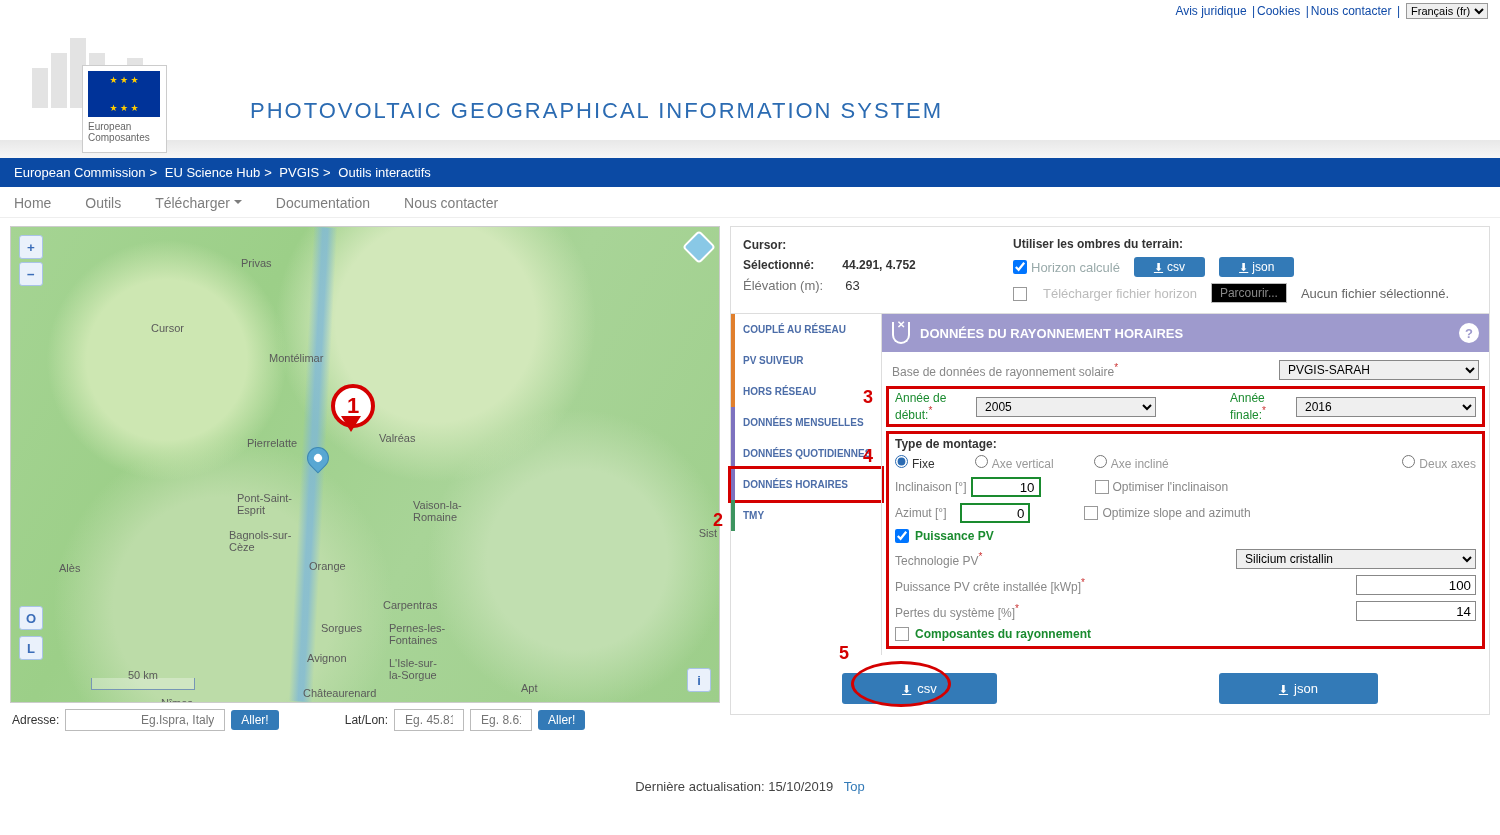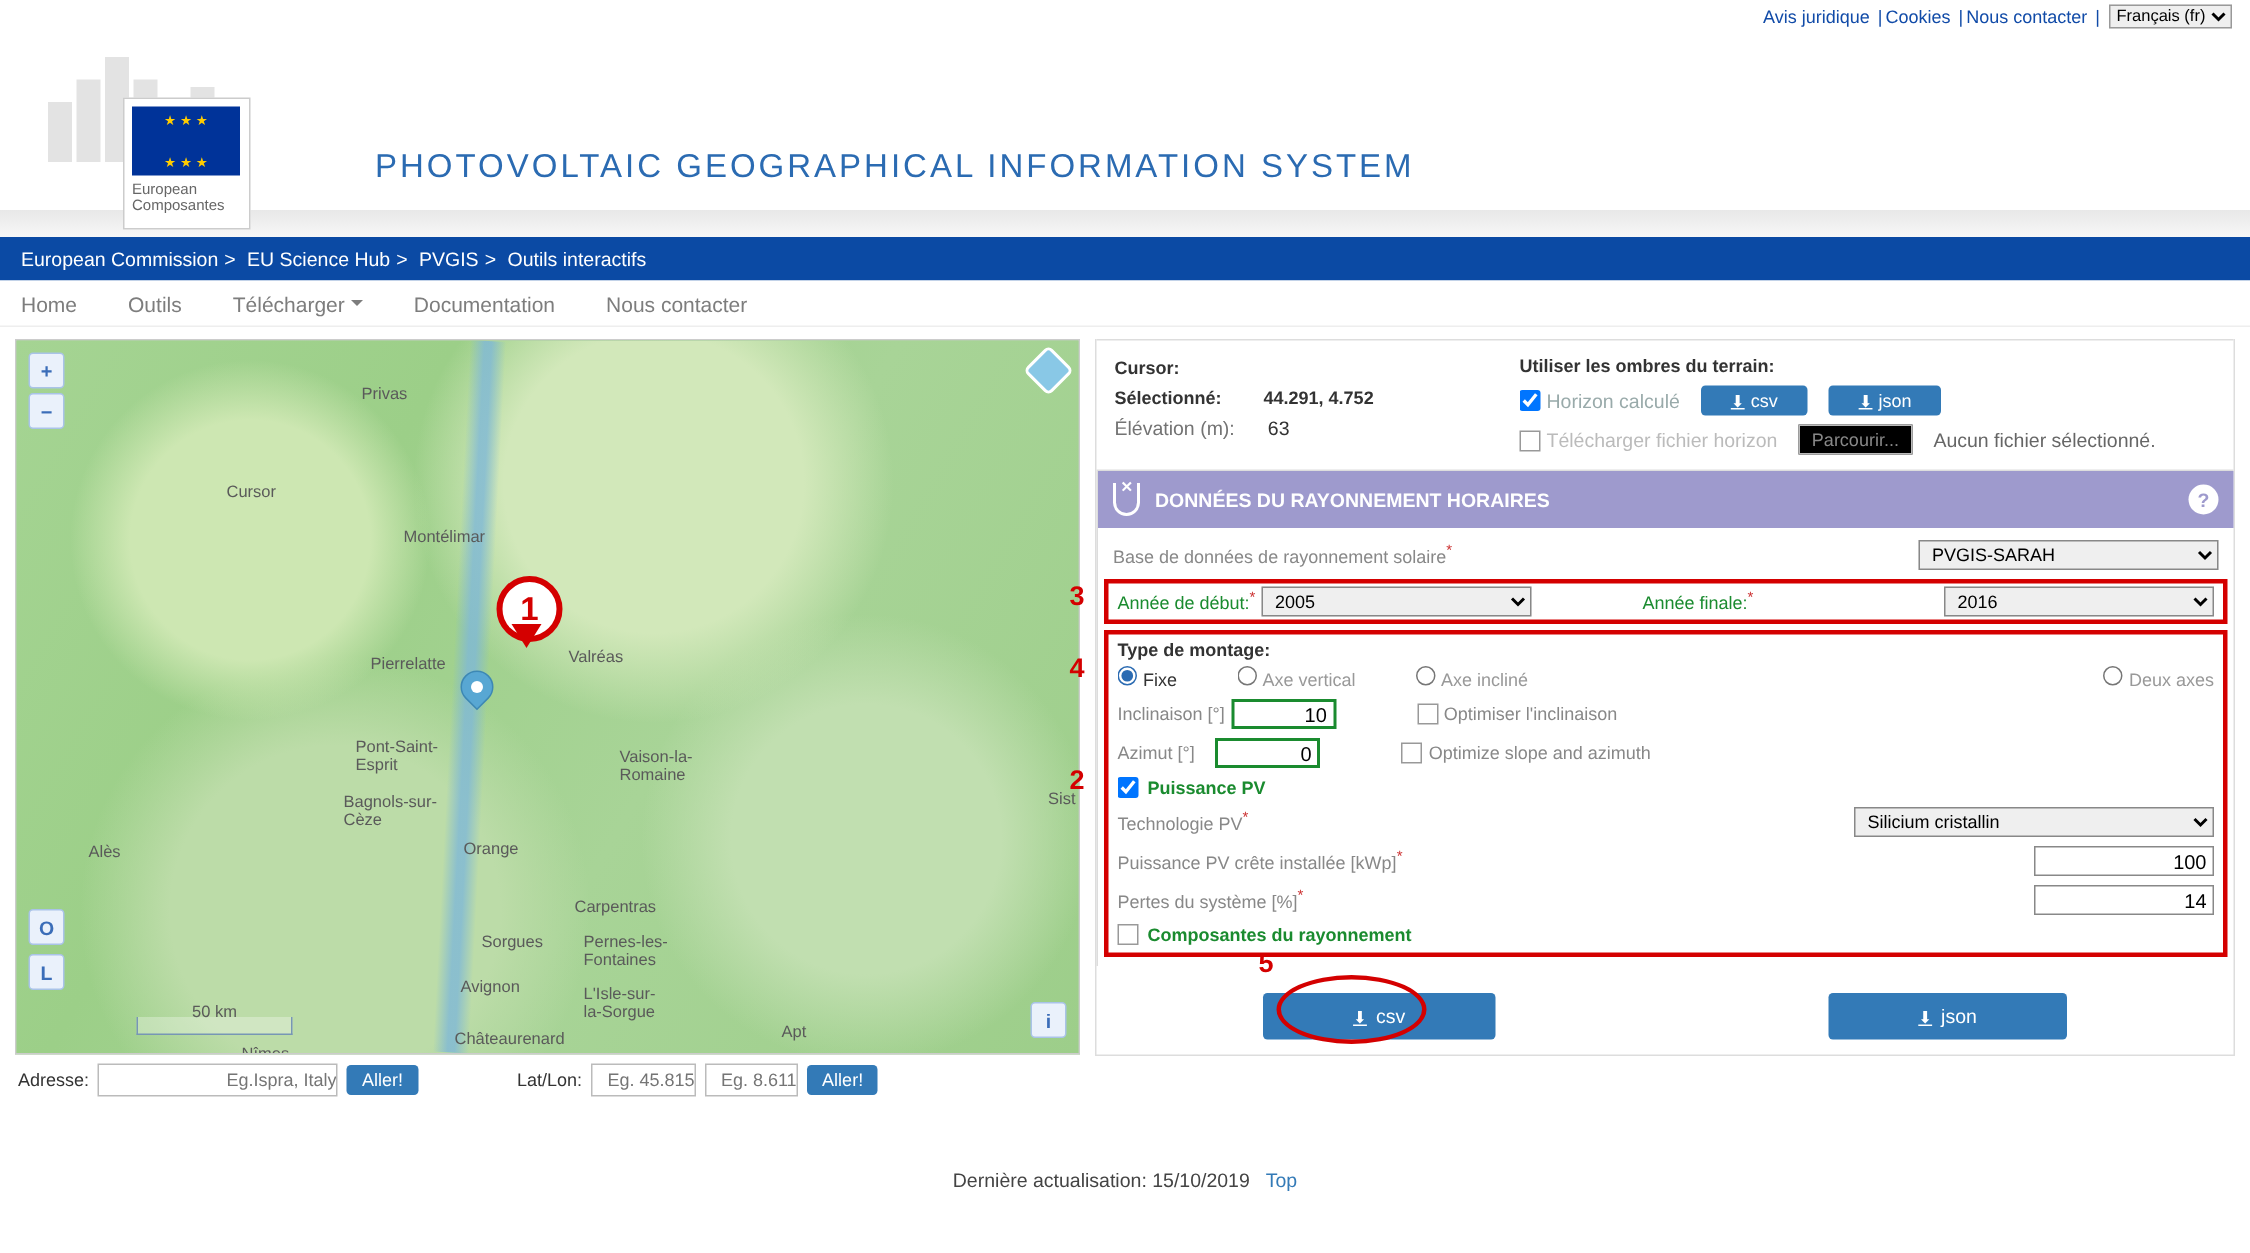--- a/index.html
+++ b/index.html
@@ -61,21 +61,21 @@
 
 
 .pin{position:absolute;left:296px;top:220px;width:22px;height:30px}
 .pin .p{width:22px;height:22px;background:#58a7d3;border-radius:50% 50% 50% 0;transform:rotate(-45deg);border:1px solid #3d88b4}
 .pin .p::after{content:"";position:absolute;top:6px;left:6px;width:8px;height:8px;background:#fff;border-radius:50%}
 .anno1{position:absolute;left:320px;top:157px;width:44px;height:44px;border:4px solid #d40000;border-radius:50%;background:#fff;display:flex;align-items:center;justify-content:center;color:#d40000;font-size:22px;font-weight:bold}
 .anno1::after{content:"";position:absolute;bottom:-18px;left:6px;border:10px solid transparent;border-top:16px solid #d40000}
 
 
 .mapfoot{display:flex;align-items:center;gap:6px;padding:6px 2px;font-size:12px}
-.mapfoot input{height:22px;font-size:12px;text-align:right;padding:2px 0;border:1px solid #bbb}
+.mapfoot input{height:22px;font-size:12px;text-align:right;padding:2px 10px;border:1px solid #bbb}
 .gobtn{background:#337ab7;color:#fff;border:none;padding:3px 10px;border-radius:3px;font-size:12px;cursor:pointer}
 
 
 .right{flex:1;border:1px solid #ddd;border-top:none}
 
 
 .summary{display:flex;gap:40px;padding:10px 12px;border-top:1px solid #ddd}
 .summary .col{display:flex;flex-direction:column;gap:6px}
 .summary .lbl{font-weight:bold;font-size:12px}
 .chk{width:14px;height:14px;vertical-align:middle}
@@ -257,32 +257,43 @@
           <button class="btn-sm">
               <span class="dlicon"></span>
               <span>csv</span>
             </button>
           <button class="btn-sm">
               <span class="dlicon"></span>
               <span>json</span>
             </button>
         </div>
         <div style="display:flex;gap:14px;align-items:center">
-          <span style="display:flex;gap:4px;align-items:flex-end">
+          <span style="display:flex;gap:16px;align-items:flex-end">
               <span class="chkbox"></span>
               <span style="color:#bbb">Télécharger fichier horizon</span>
             </span>
           <button class="browse" disabled="">Parcourir...</button>
           <span style="color:#666">Aucun fichier sélectionné.</span>
         </div>
       </div>
     </div>
 
     <div class="tools" style="position:relative">
       <div class="anno-num" style="left:-18px;top:196px">2</div>
+      <div class="tabs" style="position:relative">
+        <div class="t1">COUPLÉ AU RÉSEAU</div>
+        <div class="t2">PV SUIVEUR</div>
+        <div class="t3">HORS RÉSEAU</div>
+        <div class="t4">DONNÉES MENSUELLES</div>
+        <div class="t5">DONNÉES QUOTIDIENNES</div>
+        <div class="t6wrap">
+            <div class="t6inner">DONNÉES HORAIRES</div>
+          </div>
+        <div class="t7">TMY</div>
+      </div>
 
       <div class="panel" style="position:relative">
         <div class="panel-hd">
           <div class="picon"></div>
           <span>DONNÉES DU RAYONNEMENT HORAIRES</span>
           <div class="help">?</div>
         </div>
         <div class="panel-body">
           <div class="row">
             <label class="req">Base de données de rayonnement solaire</label>

